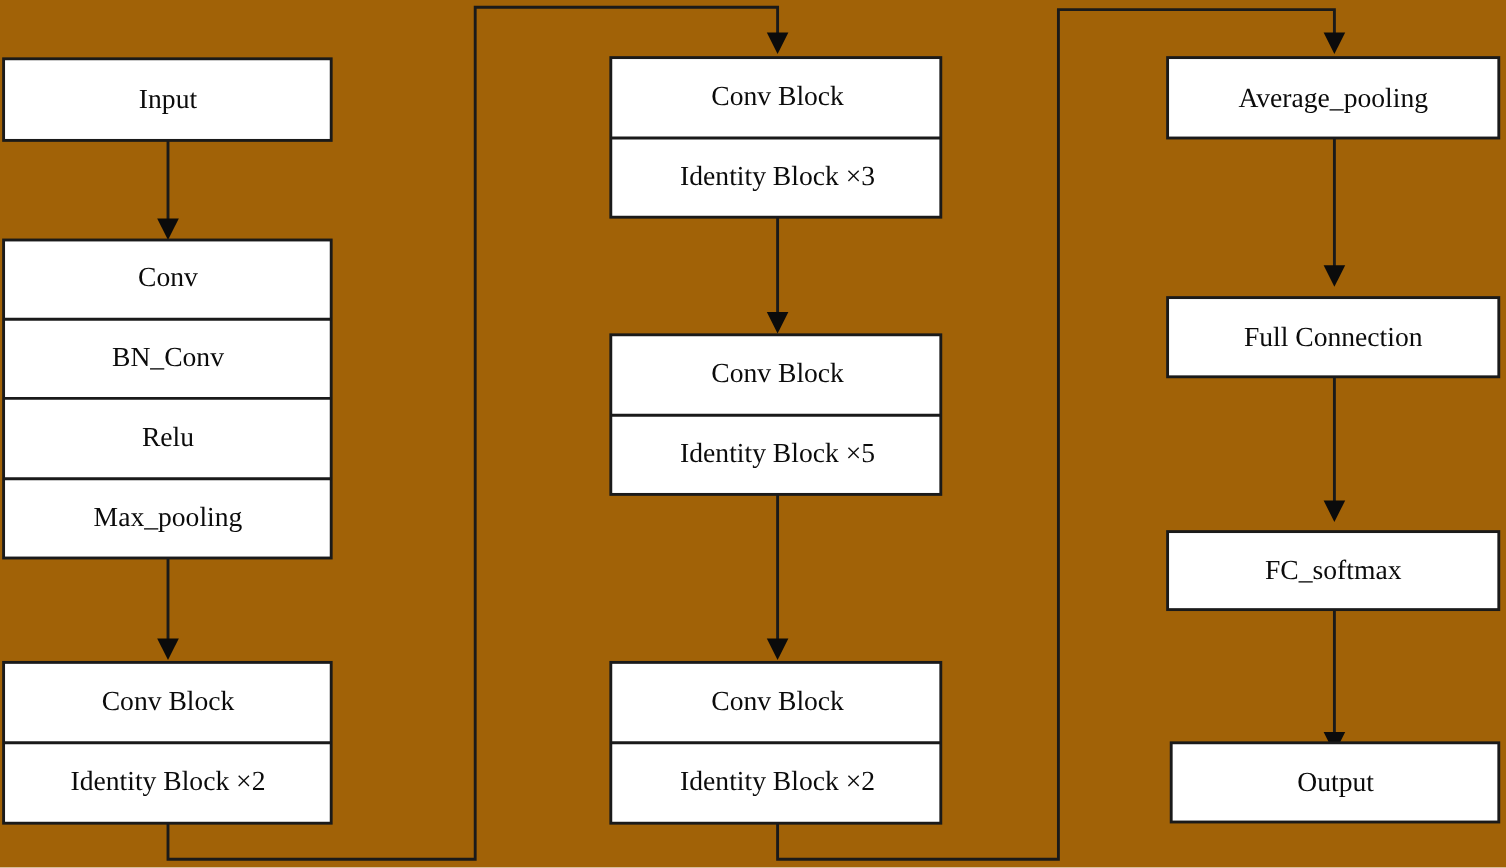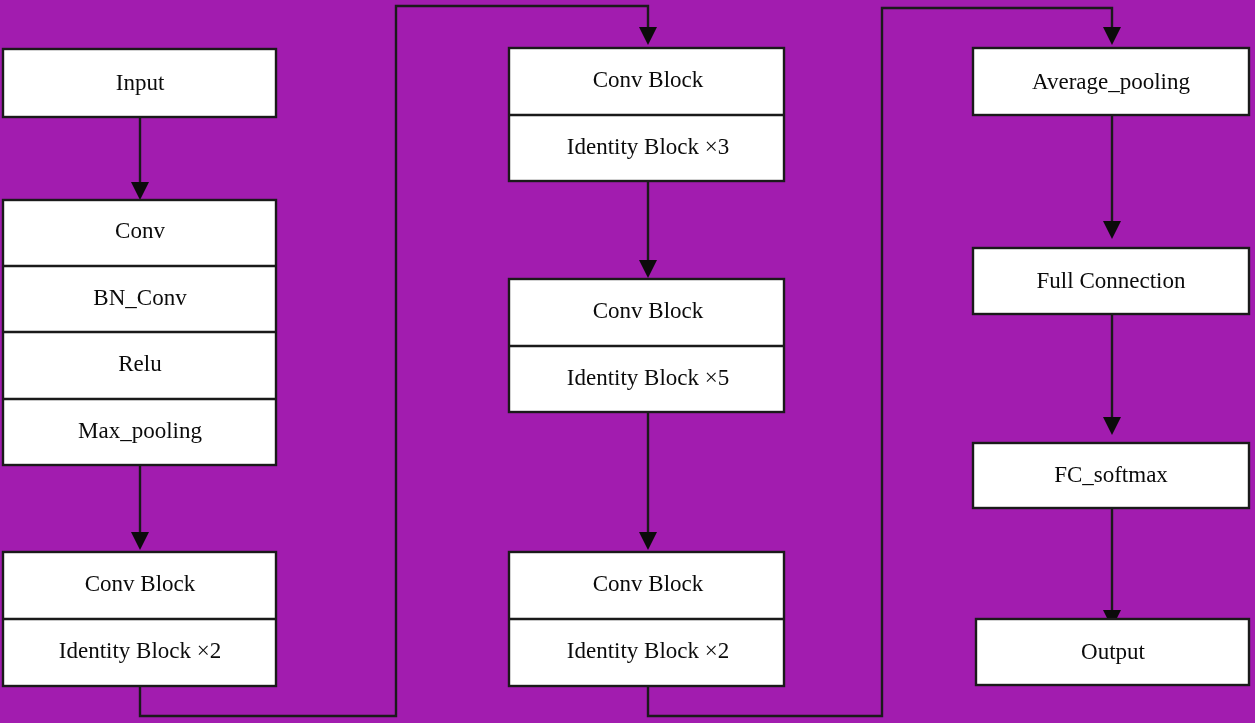--- a/index.html
+++ b/index.html
@@ -4,21 +4,21 @@
 <style>
   html, body {
     margin: 0;
     padding: 0;
     background: #ffffff;
   }
   #diagram-root {
     position: relative;
     width: 1255px;
     height: 723px;
-    background: #a21caf;
+    background: #a16207;
     font-family: "Liberation Serif", "DejaVu Serif", serif;
     overflow: hidden;
   }
   svg.canvas {
     position: absolute;
     left: 0;
     top: 0;
     width: 1255px;
     height: 723px;
   }

